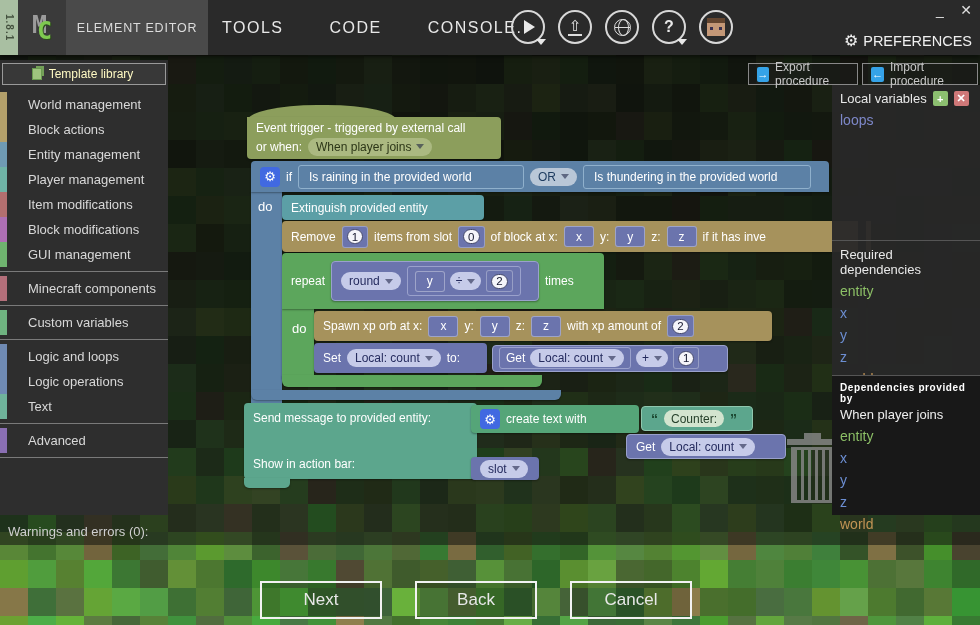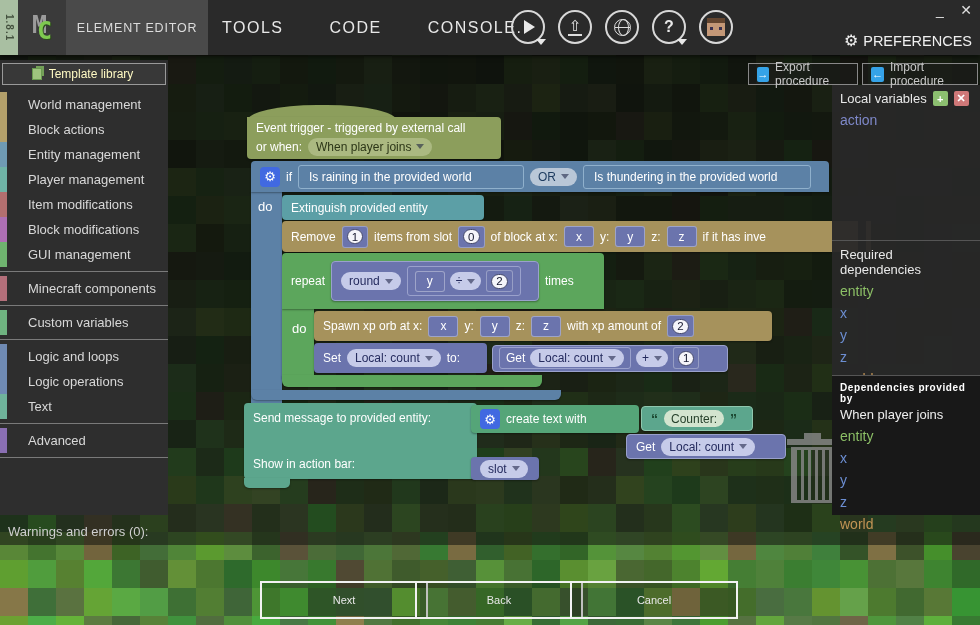--- a/index.html
+++ b/index.html
@@ -83,22 +83,22 @@
   #rpanel{position:absolute;left:832px;top:85px;width:148px;z-index:4;}
   .rp-sec{position:relative;width:148px;background:rgba(40,40,40,.95);border-top:1px solid #555;padding:6px 8px;}
   .rp-title{color:#e8e8e8;font-size:13px;}
   .rp-item{font-size:14px;margin-top:6px;}
   .rp-head{display:flex;align-items:center;gap:6px;}
   .sq-btn{width:15px;height:15px;border-radius:2px;color:#fff;font-size:11px;font-weight:bold;display:flex;align-items:center;justify-content:center;}
   .rp-provided-title{color:#fff;font-size:10px;font-weight:bold;letter-spacing:.6px;}
   .rp-event{color:#eee;font-size:13px;margin-top:3px;}
 
   
-  .fbtn{position:absolute;top:581px;width:168px;height:38px;border:2px solid #f2f2f2;background:rgba(8,12,4,.22);
-    color:#e8e8e8;font-size:11px;display:flex;align-items:center;justify-content:center;z-index:3;}
+  .fbtn{position:absolute;top:581px;width:122px;height:38px;border:2px solid #f2f2f2;background:rgba(8,12,4,.22);
+    color:#e8e8e8;font-size:17px;display:flex;align-items:center;justify-content:center;z-index:3;}
 </style>
 </head>
 <body>
 
 <div id="stage">
   <div id="mosaic">
       <div style="position: absolute; left: 0px; top: 0px; width: 28px; height: 28px; background: rgb(9, 16, 6);"></div>
       <div style="position: absolute; left: 28px; top: 0px; width: 28px; height: 28px; background: rgb(10, 14, 8);"></div>
       <div style="position: absolute; left: 56px; top: 0px; width: 28px; height: 28px; background: rgb(25, 36, 16);"></div>
       <div style="position: absolute; left: 84px; top: 0px; width: 28px; height: 28px; background: rgb(10, 17, 9);"></div>
@@ -1181,21 +1181,21 @@
     <div id="wsscroll" style="left:651px;top:131px;height:190px;"></div>
   </div>
 
   <div id="rpanel">
     <div class="rp-sec" style="height:155px;border-top:none;">
       <div class="rp-head">
         <span class="rp-title">Local variables</span>
         <span class="sq-btn" style="background: rgb(140, 191, 112);">+</span>
         <span class="sq-btn" style="background: rgb(207, 120, 120);">✕</span>
       </div>
-      <div class="rp-item" style="color: rgb(126, 136, 201);">action</div>
+      <div class="rp-item" style="color: rgb(126, 136, 201);">loops</div>
     </div>
     <div class="rp-sec" style="height:135px;">
       <div class="rp-title">Required dependencies</div>
       <div class="rp-item" style="color: rgb(140, 191, 102);">entity</div>
       <div class="rp-item" style="color: rgb(108, 142, 210);">x</div>
       <div class="rp-item" style="color: rgb(108, 142, 210);">y</div>
       <div class="rp-item" style="color: rgb(108, 142, 210);">z</div>
       <div class="rp-item" style="color: rgb(194, 148, 84);">world</div>
     </div>
     <div class="rp-sec" style="height:140px;background:#181818;">

